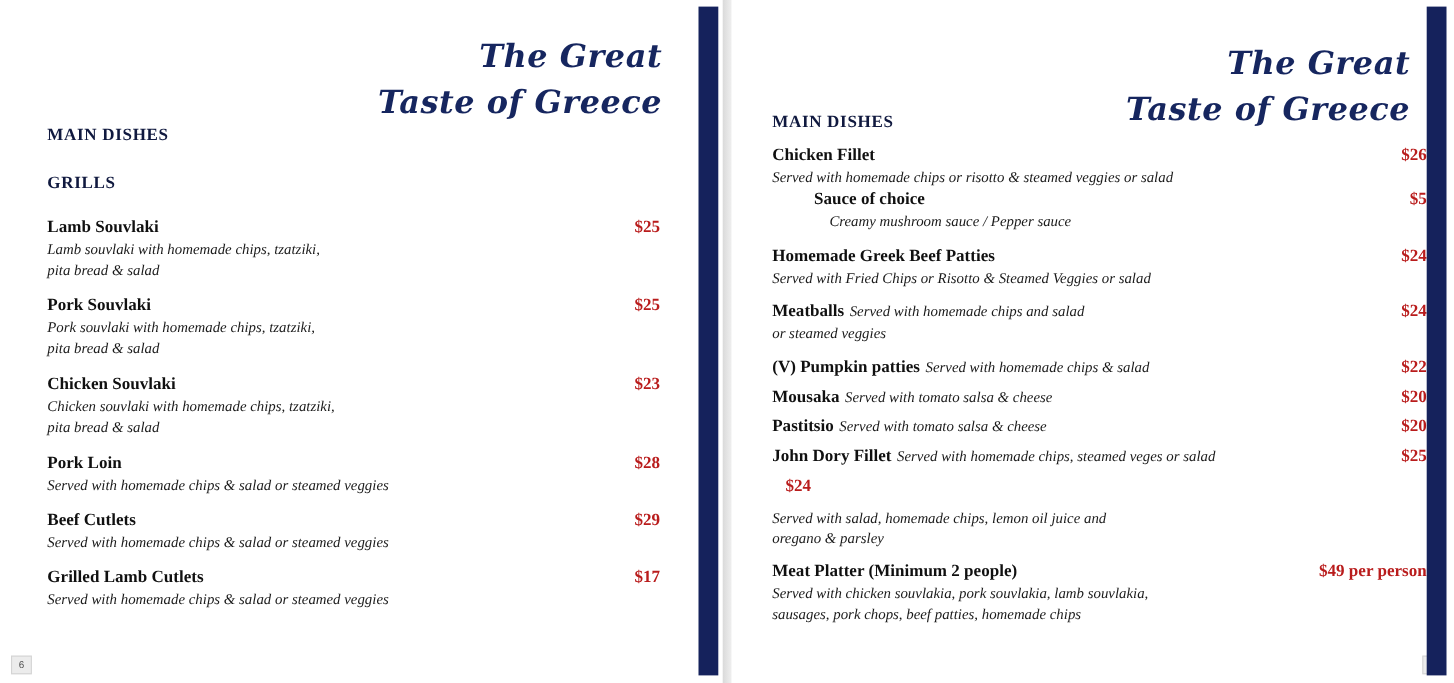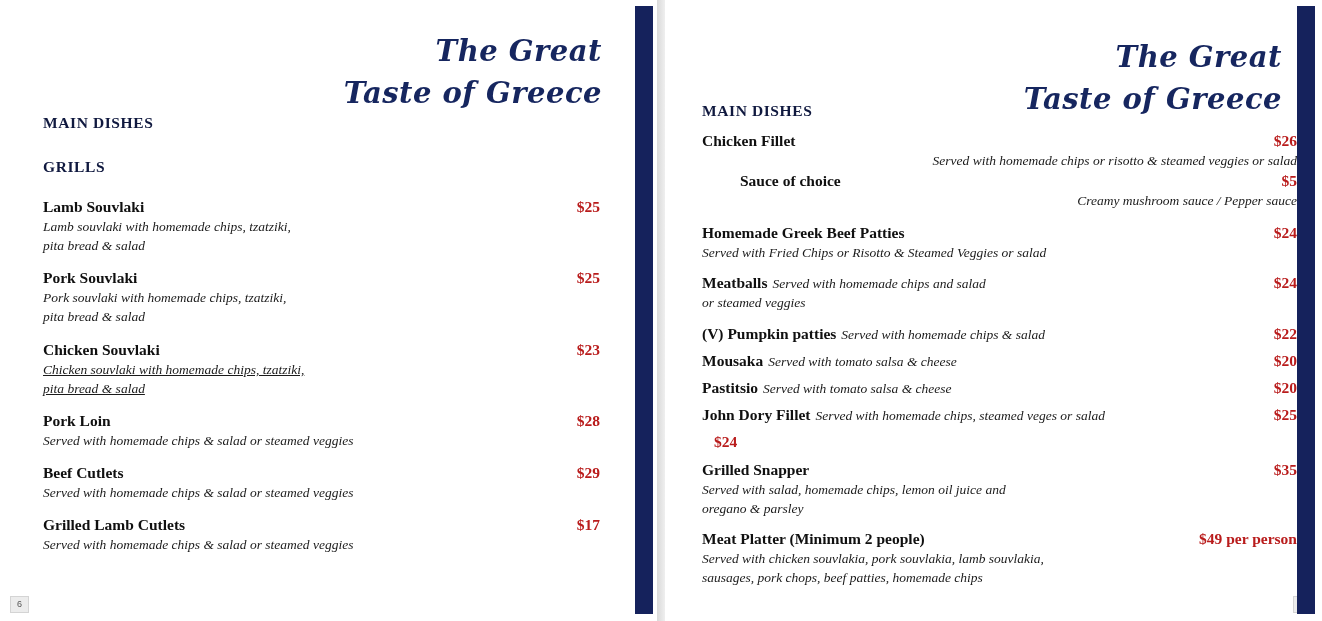--- a/index.html
+++ b/index.html
@@ -171,21 +171,21 @@
         </div>
         <div class="item-desc" style="white-space:pre-line;">Pork souvlaki with homemade chips, tzatziki,
 pita bread &amp; salad</div>
       </div>
 
       <div class="item">
         <div class="item-row">
           <span class="item-name">Chicken Souvlaki</span>
           <span class="item-price">$23</span>
         </div>
-        <div class="item-desc" style="white-space:pre-line;text-decoration:underline;">Chicken souvlaki with homemade chips, tzatziki,
+        <div class="item-desc" style="white-space:pre-line;">Chicken souvlaki with homemade chips, tzatziki,
 pita bread &amp; salad</div>
       </div>
 
       <div class="item">
         <div class="item-row">
           <span class="item-name">Pork Loin</span>
           <span class="item-price">$28</span>
         </div>
         <div class="item-desc" style="white-space:pre-line;">Served with homemade chips &amp; salad or steamed veggies</div>
       </div>
@@ -217,21 +217,21 @@
 
     <div class="brand brand-right">
       <div>The Great</div>
       <div>Taste of Greece</div>
     </div>
 
     <div class="section-title" style="position:absolute; left:37px; top:102px;">MAIN DISHES</div>
 
     <div class="menu-list" style="left:37px; top:132px; width:595px;">
 
-      <div class="item" style="text-align:right;">
+      <div class="item" style="">
         <div class="item-row">
           <span class="item-name">Chicken Fillet</span>
           <span class="item-price">$26</span>
         </div>
         <div class="item-desc">Served with homemade chips or risotto &amp; steamed veggies or salad</div>
         <div class="sub-item">
           <div class="item-row">
             <span class="item-name">Sauce of choice</span>
             <span class="item-price">$5</span>
           </div>
@@ -293,24 +293,20 @@
         </div>
       </div>
 
       <div class="item" style="margin-bottom:10px;">
         <div class="item-row">
           <span class="item-price">$24</span>
         </div>
       </div>
 
       <div class="item" style="margin-bottom:12px;">
-        <div class="item-row">
-          <span class="item-name">Grilled Snapper</span>
-          <span class="item-price">$35</span>
-        </div>
         <div class="item-desc" style="white-space:pre-line;">Served with salad, homemade chips, lemon oil juice and
 oregano &amp; parsley</div>
       </div>
 
       <div class="item" style="margin-bottom:0;">
         <div class="item-row">
           <span class="item-name">Meat Platter (Minimum 2 people)</span>
           <span class="item-price">$49 per person</span>
         </div>
         <div class="item-desc" style="white-space:pre-line;">Served with chicken souvlakia, pork souvlakia, lamb souvlakia,

